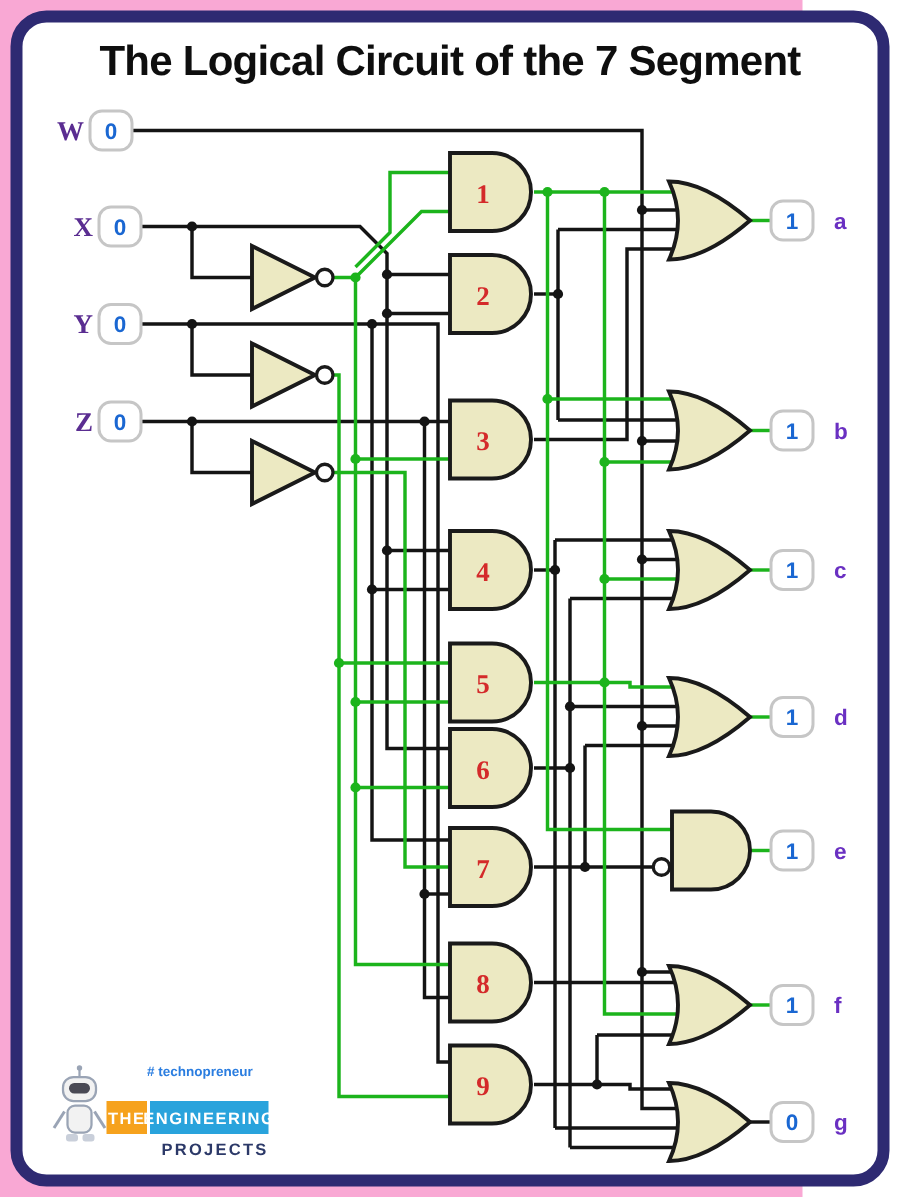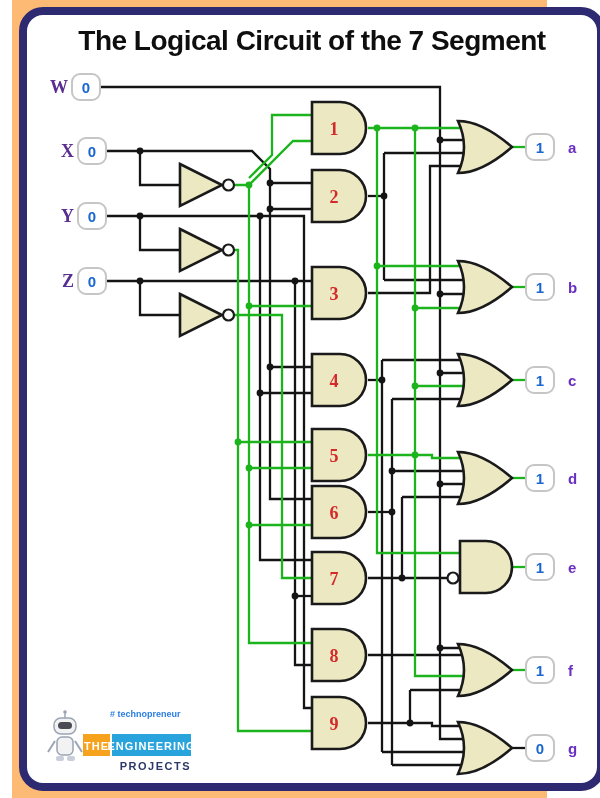--- a/index.html
+++ b/index.html
@@ -1,16 +1,16 @@
 <!DOCTYPE html>
 <html><head>
 <meta charset="utf-8">
 <style>
   html,body{margin:0;padding:0;background:#ffffff;}
-  .page{width:535px;height:798px;position:relative;background:#fdba74;font-family:"Liberation Sans",sans-serif;margin-left:12px;}
+  .page{width:535px;height:798px;position:relative;background:#f9a8d4;font-family:"Liberation Sans",sans-serif;}
   svg{display:block;}
   text{user-select:none;}
   .title{font-family:"Liberation Sans",sans-serif;font-weight:bold;font-size:28px;fill:#0e0e0e;letter-spacing:-0.5px;}
   .inlabel{font-family:"Liberation Serif",serif;font-weight:bold;font-size:18px;fill:#5a2d91;}
   .boxval{font-family:"Liberation Sans",sans-serif;font-weight:bold;font-size:15px;fill:#1a67d2;}
   .gatenum{font-family:"Liberation Serif",serif;font-weight:bold;font-size:18px;fill:#d42a2a;}
   .outlabel{font-family:"Liberation Sans",sans-serif;font-weight:bold;font-size:15px;fill:#6a30c2;}
   .wire-lo{stroke:#141414;stroke-width:2.3;fill:none;}
   .wire-hi{stroke:#1cb41c;stroke-width:2.3;fill:none;}
   .gate{fill:#ece9c2;stroke:#1a1a1a;stroke-width:2.6;}

